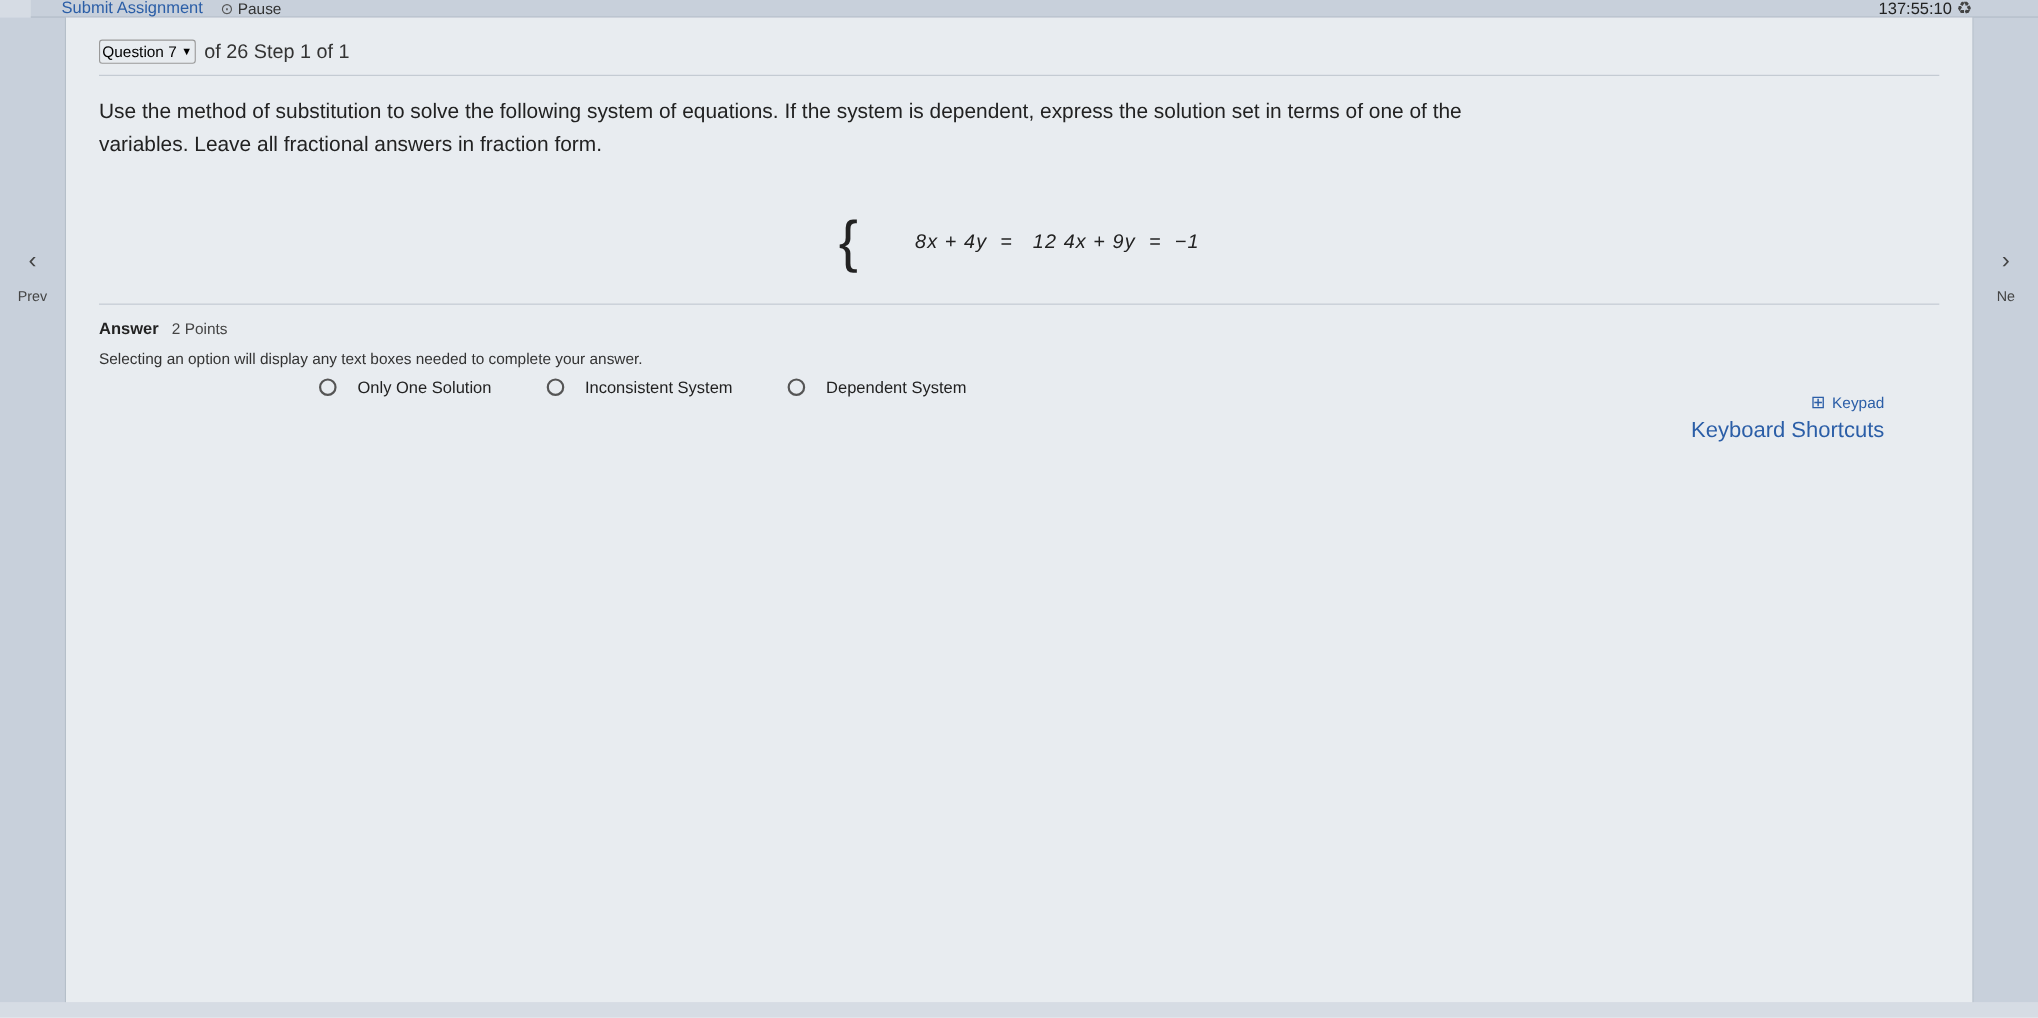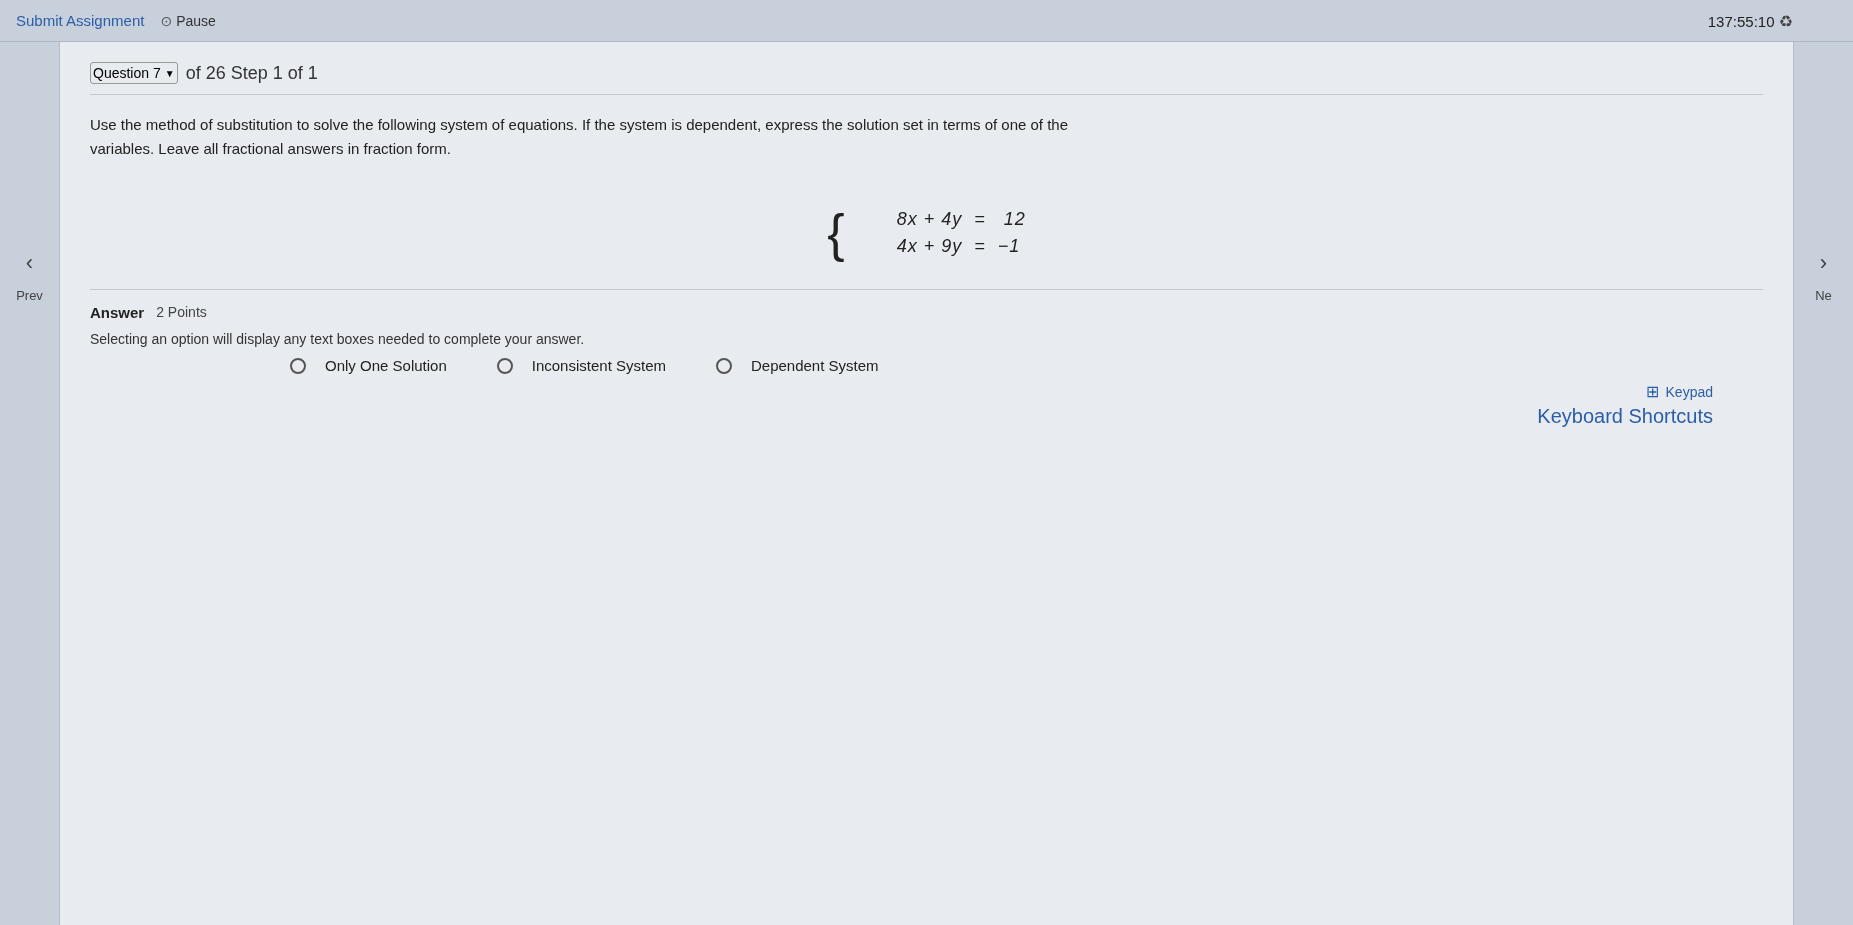--- a/index.html
+++ b/index.html
@@ -13,26 +13,27 @@
       background-color: #d6dce4;
       width: 1853px;
       height: 925px;
       overflow: hidden;
       position: relative;
     }
 
     
     .top-bar {
       background-color: #c8d0db;
-      height: 42px;
-      display: flex;
-      align-items: center;
-      padding: 0 16px;
+      height: 16px;
+      display: flex;
+      align-items: center;
+      padding: 0 28px;
       border-bottom: 1px solid #b0bac5;
       position: relative;
+      margin-left: 28px;
     }
 
     .top-bar-left {
       display: flex;
       align-items: center;
       gap: 16px;
     }
 
     .submit-assignment-btn {
       color: #2b5ea7;
@@ -139,21 +140,21 @@
       font-size: 10px;
     }
 
     .step-info {
       font-size: 18px;
       color: #333;
     }
 
     
     .question-text {
-      font-size: 15px;
+      font-size: 19px;
       color: #222;
       line-height: 1.6;
       margin-bottom: 46px;
       max-width: 1650px;
     }
 
     
     .equation-block {
       display: flex;
       justify-content: center;
@@ -168,21 +169,21 @@
 
     .brace {
       font-size: 52px;
       color: #222;
       line-height: 1;
       font-weight: 100;
     }
 
     .equations {
       display: flex;
-      flex-direction: column;
+      flex-direction: row;
       gap: 6px;
       margin-left: 40px;
     }
 
     .equation-line {
       font-size: 18px;
       color: #222;
       font-style: italic;
       letter-spacing: 1px;
     }

